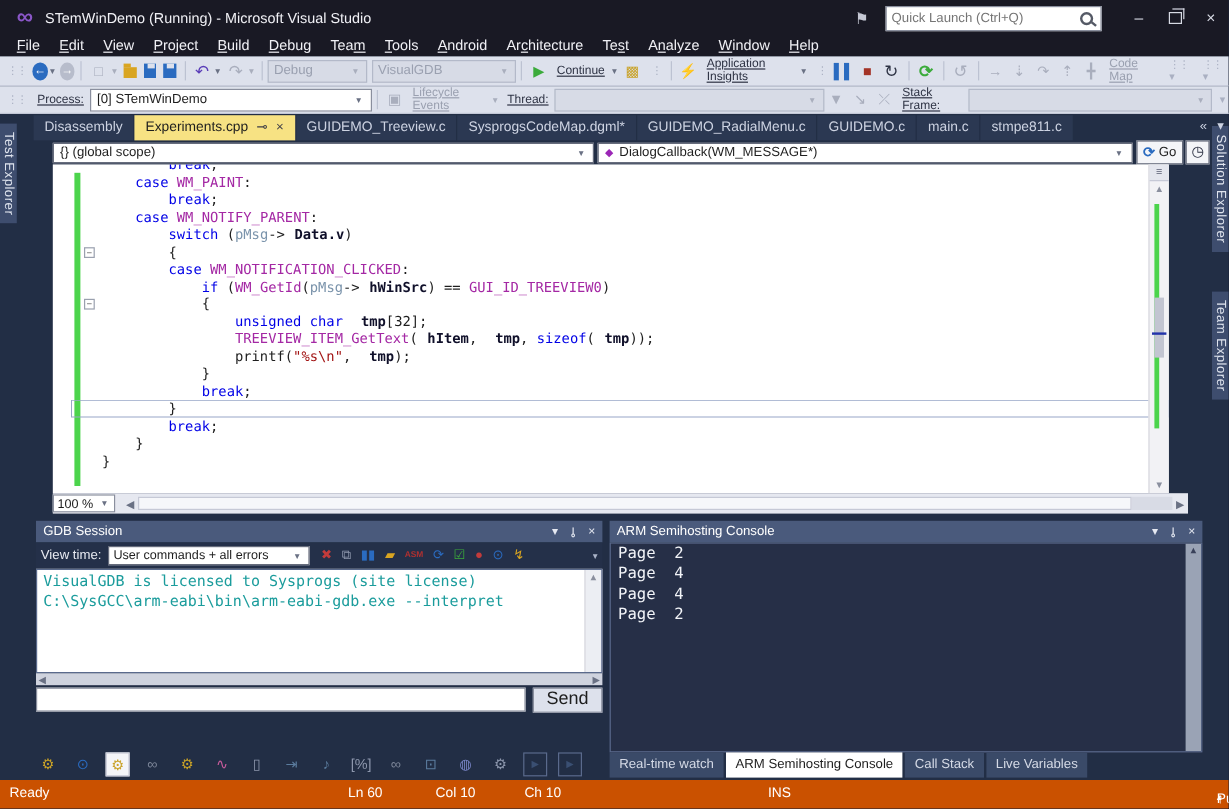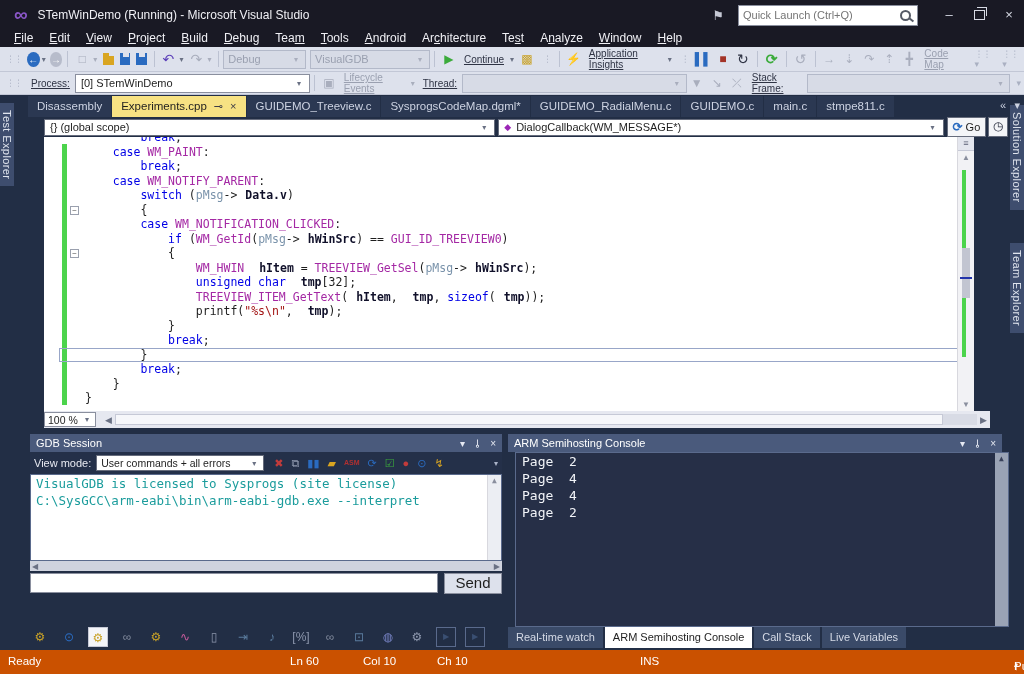--- a/index.html
+++ b/index.html
@@ -132,21 +132,21 @@
   .gdb-input{flex:1;height:18px;border:1px solid #8a8f9e;background:#fff;outline:0;
              font:11px "Liberation Sans",sans-serif;padding:0 4px;margin-right:6px;}
   .send-btn{width:56px;height:19px;background:#dde1ec;border:1px solid #8a8f9e;color:#1e1e1e;
             font-size:15px;text-align:center;line-height:18px;}
   .gdb-icons{position:absolute;left:30px;top:531px;height:22px;display:flex;align-items:center;gap:9px;}
   .gico{width:20px;height:20px;text-align:center;line-height:20px;font-size:12px;}
   .gico.sel{background:#f4f5f8;border:1px solid #c6c9d6;box-sizing:border-box;}
   .gico.box{border:1px solid #5a6a8c;font-size:8px;line-height:18px;box-sizing:border-box;}
   .arm-panel{position:absolute;left:508px;top:339px;width:494px;}
   .arm-console{position:relative;width:494px;height:175px;background:#262f47;border:1px solid #5a6a8c;box-sizing:border-box;
-               font-family:"DejaVu Sans Mono",monospace;font-size:13px;color:#f2f4f8;overflow:hidden;margin-left:7px;}
+               font-family:"DejaVu Sans Mono",monospace;font-size:13px;color:#f2f4f8;overflow:hidden;}
   .arm-console .con-line{height:17px;line-height:17px;white-space:pre;padding-left:6px;}
   .arm-vsb{position:absolute;right:0;top:0;width:13px;height:100%;background:#9aa3b5;}
   .arm-vsb .arr{color:#39415a;font-size:8px;text-align:center;line-height:12px;}
   .bottom-tabs{position:absolute;left:508px;top:532px;height:21px;display:flex;gap:2px;}
   .btab{height:21px;line-height:21px;padding:0 8px;font-size:11px;color:#d5dae6;background:#3a4a68;white-space:nowrap;}
   .btab.active{background:#fff;color:#1e1e1e;}
   
   .statusbar{position:absolute;left:0;top:650px;width:1024px;height:24px;background:#CA5100;color:#fff;font-size:11.5px;}
   .statusbar span{position:absolute;top:5px;}
   .publish{right:10px;display:flex;align-items:center;gap:5px;}
@@ -317,21 +317,20 @@
       <div class="code">
           <div class="cl"><span class="t-d">        </span><span class="t-k">break</span><span class="t-d">;</span></div>
           <div class="cl"><span class="t-d">    </span><span class="t-k">case</span><span class="t-d"> </span><span class="t-m">WM_PAINT</span><span class="t-d">:</span></div>
           <div class="cl"><span class="t-d">        </span><span class="t-k">break</span><span class="t-d">;</span></div>
           <div class="cl"><span class="t-d">    </span><span class="t-k">case</span><span class="t-d"> </span><span class="t-m">WM_NOTIFY_PARENT</span><span class="t-d">:</span></div>
           <div class="cl"><span class="t-d">        </span><span class="t-k">switch</span><span class="t-d"> (</span><span class="t-p">pMsg</span><span class="t-d">-&gt;</span><span class="t-v">Data.v</span><span class="t-d">)</span></div>
           <div class="cl"><span class="foldbox">−</span><span class="t-d">        {</span></div>
           <div class="cl"><span class="t-d">        </span><span class="t-k">case</span><span class="t-d"> </span><span class="t-m">WM_NOTIFICATION_CLICKED</span><span class="t-d">:</span></div>
           <div class="cl"><span class="t-d">            </span><span class="t-k">if</span><span class="t-d"> (</span><span class="t-m">WM_GetId</span><span class="t-d">(</span><span class="t-p">pMsg</span><span class="t-d">-&gt;</span><span class="t-v">hWinSrc</span><span class="t-d">) == </span><span class="t-m">GUI_ID_TREEVIEW0</span><span class="t-d">)</span></div>
           <div class="cl"><span class="foldbox">−</span><span class="t-d">            {</span></div>
-          <div class="cl"><span class="t-d">                </span><span class="t-m">WM_HWIN</span><span class="t-d"> </span><span class="t-v">hItem</span><span class="t-d"> = </span><span class="t-m">TREEVIEW_GetSel</span><span class="t-d">(</span><span class="t-p">pMsg</span><span class="t-d">-&gt;</span><span class="t-v">hWinSrc</span><span class="t-d">);</span></div>
           <div class="cl"><span class="t-d">                </span><span class="t-k">unsigned</span><span class="t-d"> </span><span class="t-k">char</span><span class="t-d"> </span><span class="t-v">tmp</span><span class="t-d">[32];</span></div>
           <div class="cl"><span class="t-d">                </span><span class="t-m">TREEVIEW_ITEM_GetText</span><span class="t-d">(</span><span class="t-v">hItem</span><span class="t-d">, </span><span class="t-v">tmp</span><span class="t-d">, </span><span class="t-k">sizeof</span><span class="t-d">(</span><span class="t-v">tmp</span><span class="t-d">));</span></div>
           <div class="cl"><span class="t-d">                </span><span class="t-d">printf</span><span class="t-d">(</span><span class="t-s">"%s\n"</span><span class="t-d">, </span><span class="t-v">tmp</span><span class="t-d">);</span></div>
           <div class="cl"><span class="t-d">            }</span></div>
           <div class="cl"><span class="t-d">            </span><span class="t-k">break</span><span class="t-d">;</span></div>
           <div class="cl cur"><span class="t-d">        }</span></div>
           <div class="cl"><span class="t-d">        </span><span class="t-k">break</span><span class="t-d">;</span></div>
           <div class="cl"><span class="t-d">    }</span></div>
           <div class="cl"><span class="t-d">}</span></div>
         </div>
@@ -360,21 +359,21 @@
     <div class="gdb-panel">
       <div class="panel-title">
         <span>GDB Session</span>
         <span class="pt-btns">
           <span>▾</span>
           <span class="pin-v">⊸</span>
           <span>×</span>
         </span>
       </div>
       <div class="gdb-toolbar">
-        <span class="lbl">View mode:</span>
+        <span class="lbl">View time:</span>
         <span class="gdb-combo">
           <span>User commands + all errors</span>
             <span class="dd">▾</span>
         </span>
         <span style="display:flex;align-items:center">
 
         <span class="mini-ic" style="color: rgb(194, 59, 59);">✖</span>
             <span class="mini-ic" style="color: rgb(141, 151, 173);">⧉</span>
             <span class="mini-ic" style="color: rgb(42, 107, 192);">▮▮</span>
             <span class="mini-ic" style="color: rgb(217, 165, 33);">▰</span>

